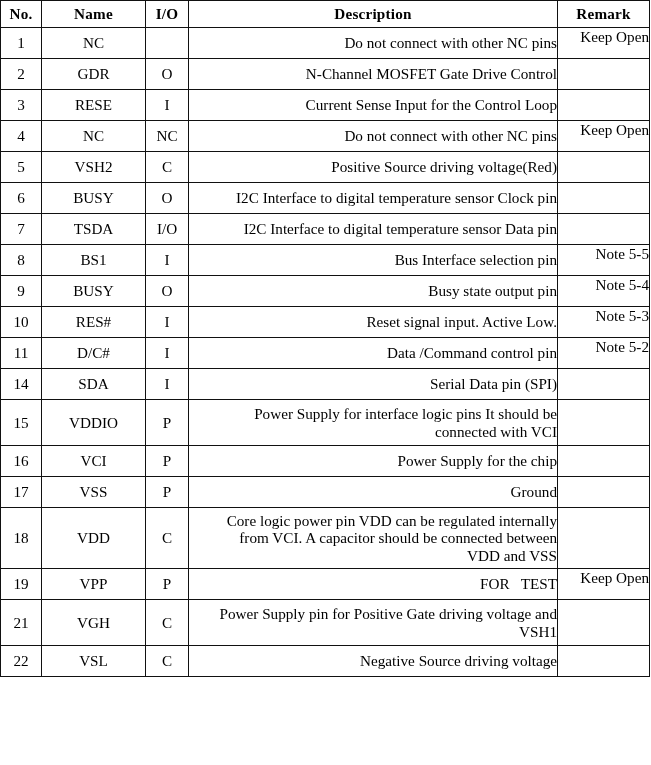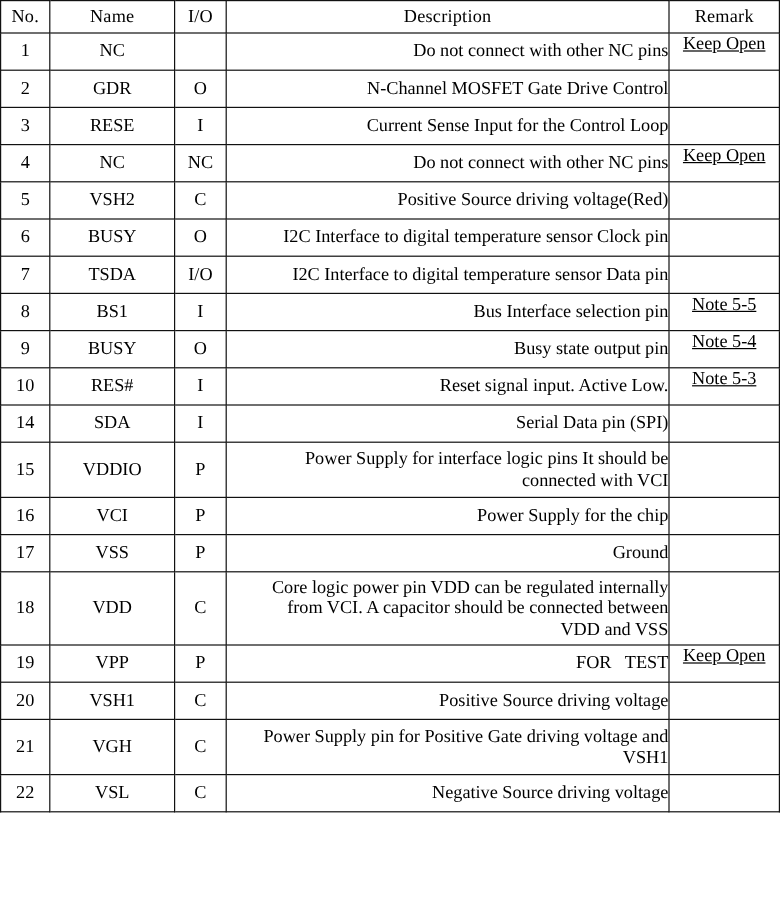--- a/index.html
+++ b/index.html
@@ -28,43 +28,42 @@
   #pin-table col.c-remark  { width: 92px; }
 
   #pin-table th,
   #pin-table td {
     border: 1px solid #111;
     font-size: 15.2px;
     line-height: 1.16;
     padding: 0;
   }
   #pin-table thead th {
-    font-weight: normal;
+    font-weight: bold;
     text-align: center;
     height: 26px;
     vertical-align: middle;
     letter-spacing: 0.2px;
     margin-left: 12px;
   }
   td.cell-no,
   td.cell-name,
   td.cell-io {
     text-align: center;
     vertical-align: middle;
   }
   td.cell-desc {
     text-align: right;
     vertical-align: middle;
     padding: 0 4px 0 7px;
   }
   td.cell-remark {
-    text-align: center;
+    text-align: right;
     vertical-align: top;
     padding-top: 2px;
-    text-decoration: underline;
   }
   tr.r-1line td { height: 30px; }
   tr.r-2line td { height: 45px; }
   tr.r-3line td { height: 60px; }
   tr.r-2line td.cell-desc,
   tr.r-3line td.cell-desc { vertical-align: middle; }
   .desc-line { display: block; white-space: pre; }
 </style>
 </head>
 <body>
@@ -171,20 +170,29 @@
       <tr class="r-1line">
         <td class="cell-no">10</td>
         <td class="cell-name">RES#</td>
         <td class="cell-io">I</td>
         <td class="cell-desc">
           <span class="desc-line">Reset signal input. Active Low.</span>
         </td>
         <td class="cell-remark">Note 5-3</td>
       </tr>
       <tr class="r-1line">
+        <td class="cell-no">11</td>
+        <td class="cell-name">D/C#</td>
+        <td class="cell-io">I</td>
+        <td class="cell-desc">
+          <span class="desc-line">Data /Command control pin</span>
+        </td>
+        <td class="cell-remark">Note 5-2</td>
+      </tr>
+      <tr class="r-1line">
         <td class="cell-no">14</td>
         <td class="cell-name">SDA</td>
         <td class="cell-io">I</td>
         <td class="cell-desc">
           <span class="desc-line">Serial Data pin (SPI)</span>
         </td>
         <td class="cell-remark"></td>
       </tr>
       <tr class="r-2line">
         <td class="cell-no">15</td>
@@ -226,29 +234,20 @@
         <td class="cell-remark"></td>
       </tr>
       <tr class="r-1line">
         <td class="cell-no">19</td>
         <td class="cell-name">VPP</td>
         <td class="cell-io">P</td>
         <td class="cell-desc">
           <span class="desc-line">FOR   TEST</span>
         </td>
         <td class="cell-remark">Keep Open</td>
-      </tr>
-      <tr class="r-1line">
-        <td class="cell-no">20</td>
-        <td class="cell-name">VSH1</td>
-        <td class="cell-io">C</td>
-        <td class="cell-desc">
-          <span class="desc-line">Positive Source driving voltage</span>
-        </td>
-        <td class="cell-remark"></td>
       </tr>
       <tr class="r-2line">
         <td class="cell-no">21</td>
         <td class="cell-name">VGH</td>
         <td class="cell-io">C</td>
         <td class="cell-desc">
           <span class="desc-line">Power Supply pin for Positive Gate driving voltage and</span>
           <span class="desc-line">VSH1</span>
         </td>
         <td class="cell-remark"></td>

